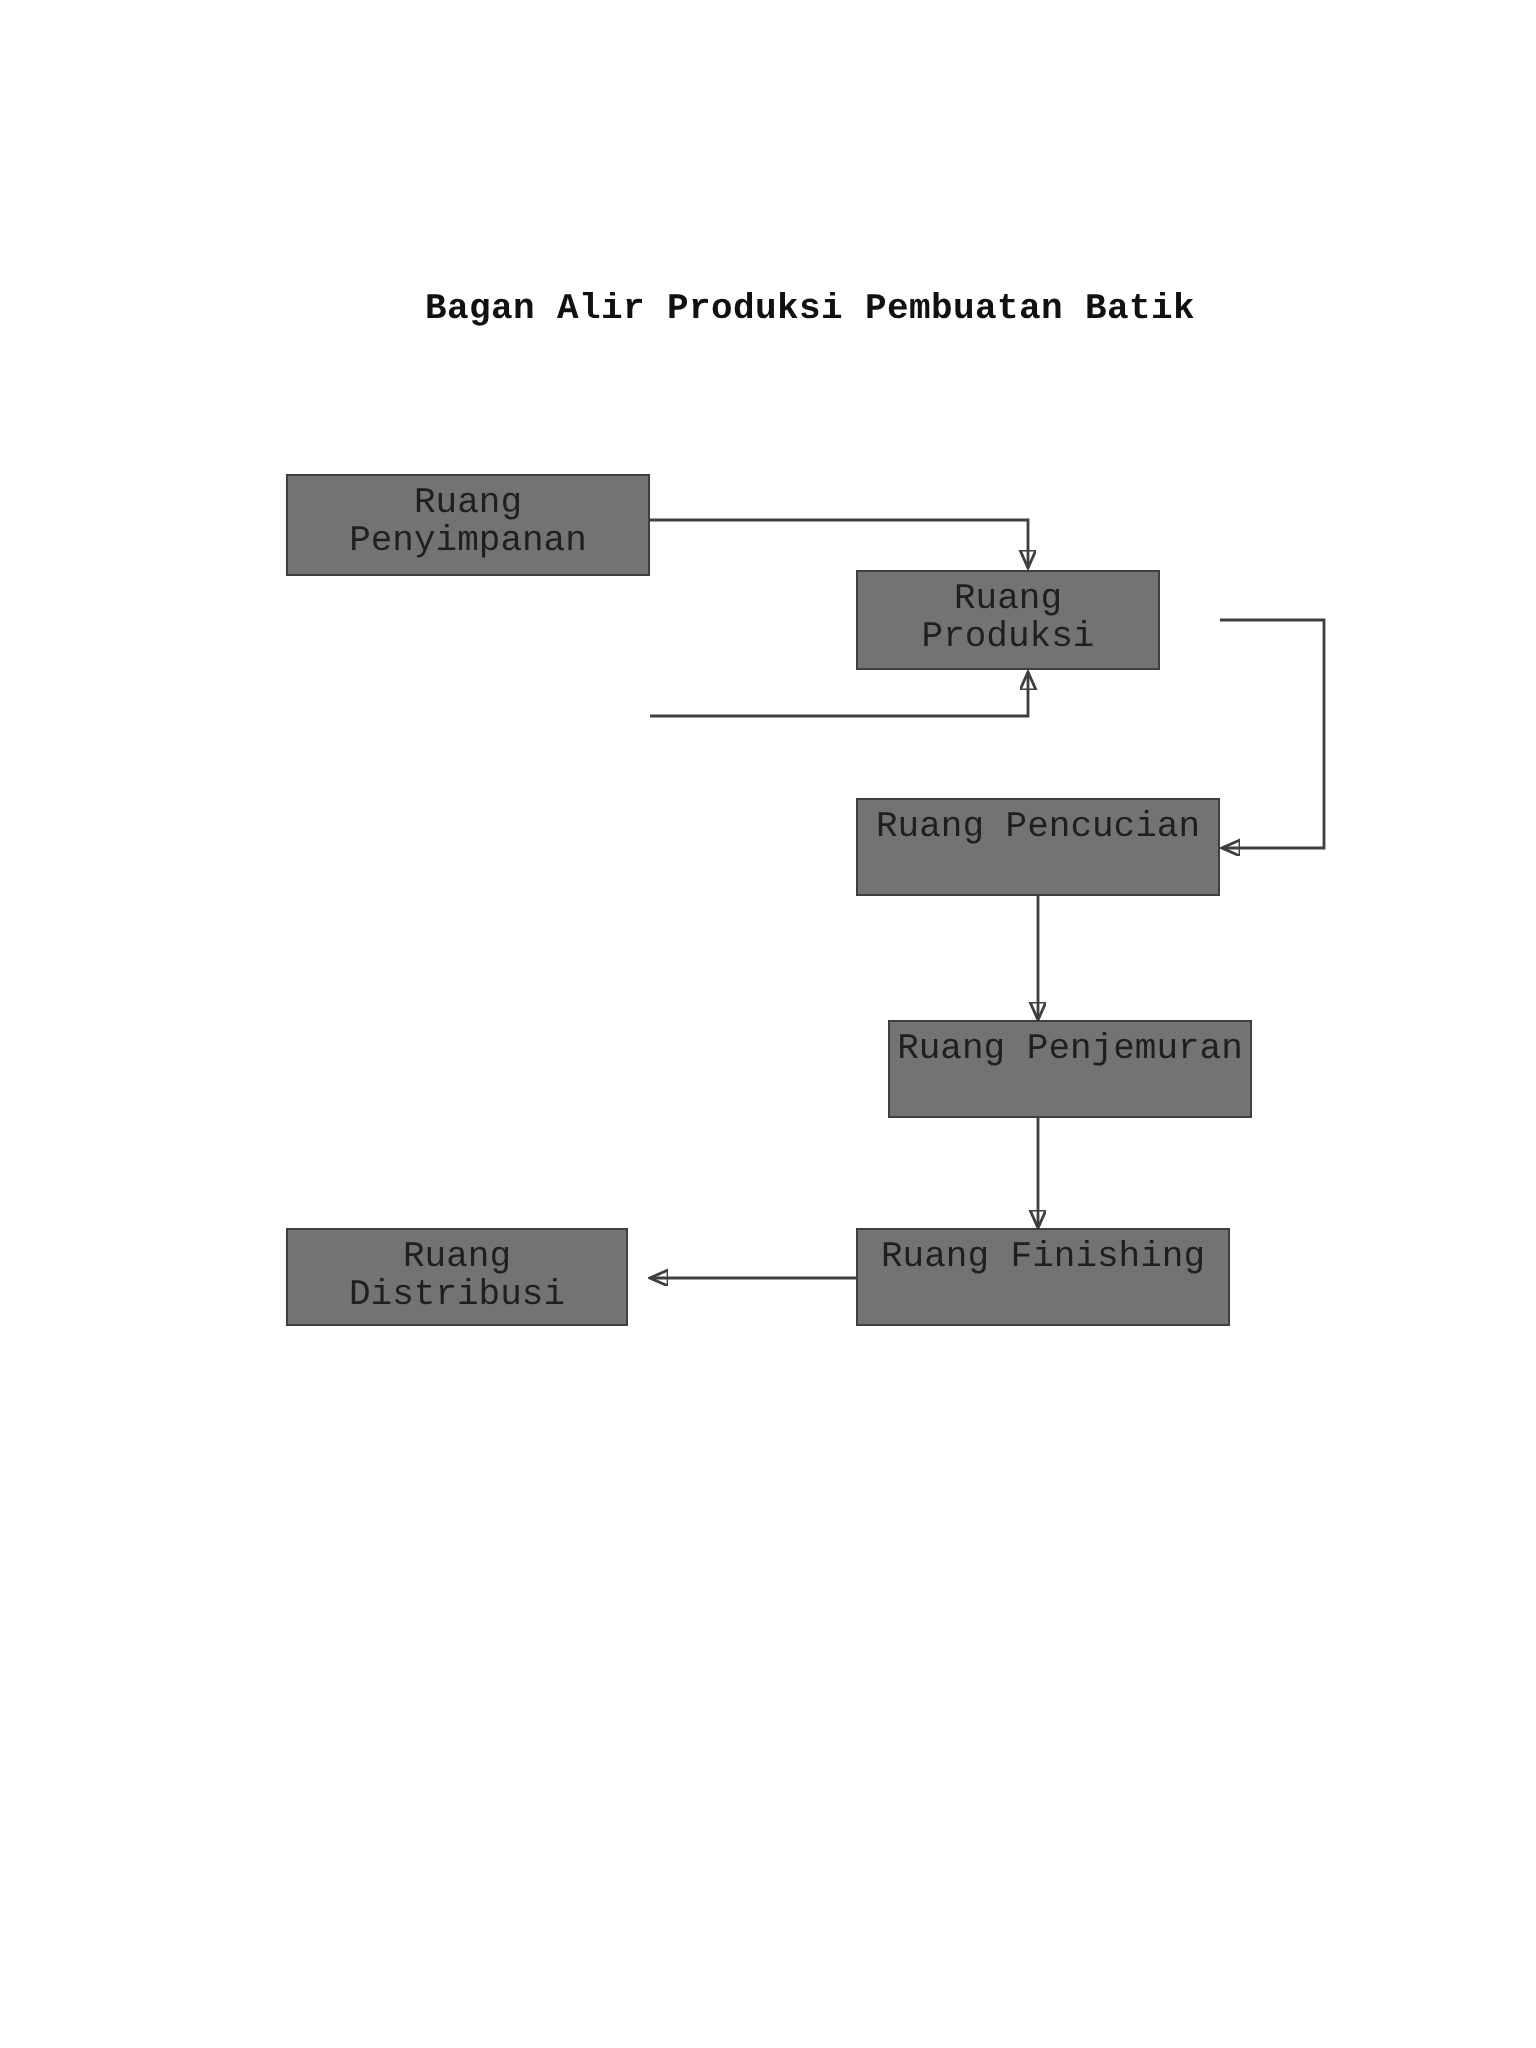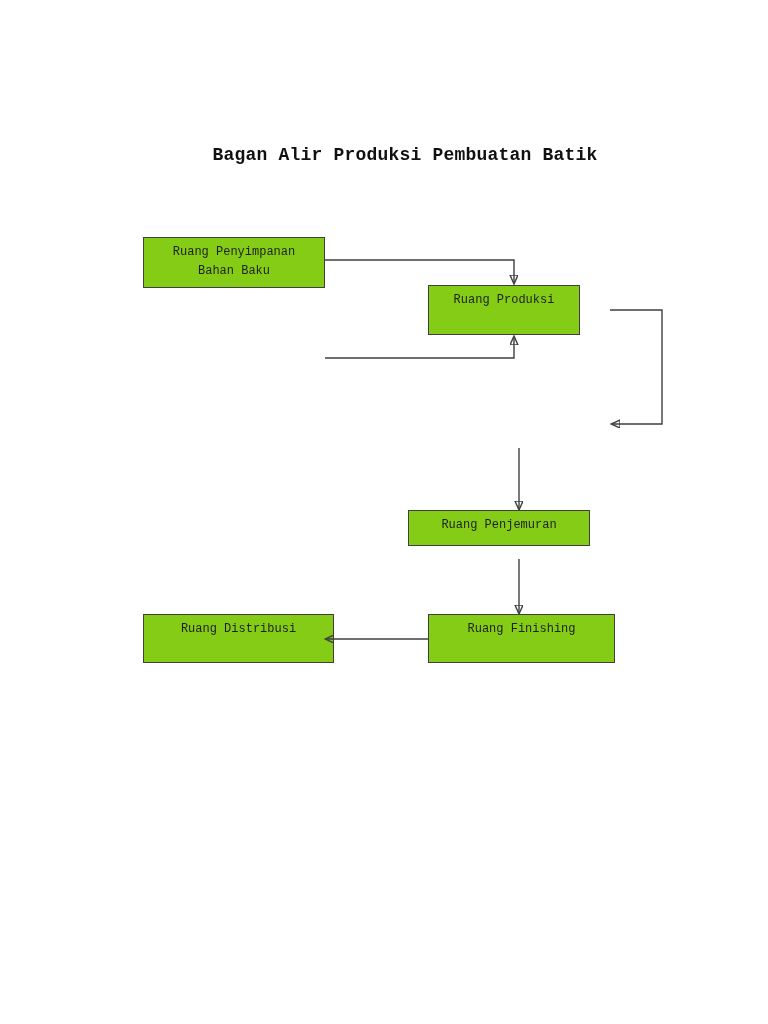--- a/index.html
+++ b/index.html
@@ -24,35 +24,35 @@
     white-space: nowrap;
     font-size: 18px;
     font-weight: bold;
     letter-spacing: 0.2px;
     color: #111111;
   }
   .node {
     position: absolute;
     box-sizing: border-box;
     border: 1.4px solid #3f3f3f;
-    background: #84cc16;
+    background: #737373;
     text-align: center;
     padding-top: 5px;
-    font-size: 12px;
+    font-size: 18px;
     line-height: 19px;
     color: #1f1f1f;
   }
   
   .n-bahan-baku { left: 143px; top: 237px; width: 182px; height: 51px; }
   .n-alat       { left: 143px; top: 332px; width: 182px; height: 52px; }
   .n-produksi   { left: 428px; top: 285px; width: 152px; height: 50px; }
   .n-pencucian  { left: 428px; top: 399px; width: 182px; height: 49px; }
-  .n-penjemuran { left: 408px; top: 510px; width: 182px; height: 36px; }
+  .n-penjemuran { left: 444px; top: 510px; width: 182px; height: 49px; }
   .n-finishing  { left: 428px; top: 614px; width: 187px; height: 49px; }
-  .n-distribusi { left: 143px; top: 614px; width: 191px; height: 49px; }
+  .n-distribusi { left: 143px; top: 614px; width: 171px; height: 49px; }
   svg.connectors {
     position: absolute;
     left: 0;
     top: 0;
     width: 768px;
     height: 1024px;
     pointer-events: none;
   }
   svg.connectors path {
     fill: none;
@@ -62,28 +62,30 @@
 </style>
 </head>
 <body>
 
 <div id="page">
 
   <div class="diagram-title">Bagan Alir Produksi Pembuatan Batik</div>
 
   <div class="node n-bahan-baku">
     <div>Ruang Penyimpanan</div>
-    <div>Bahan Baku</div>
   </div>
 
 
   <div class="node n-produksi">
     <div>Ruang Produksi</div>
   </div>
 
+  <div class="node n-pencucian">
+    <div>Ruang Pencucian</div>
+  </div>
 
   <div class="node n-penjemuran">
     <div>Ruang Penjemuran</div>
   </div>
 
   <div class="node n-finishing">
     <div>Ruang Finishing</div>
   </div>
 
   <div class="node n-distribusi">

